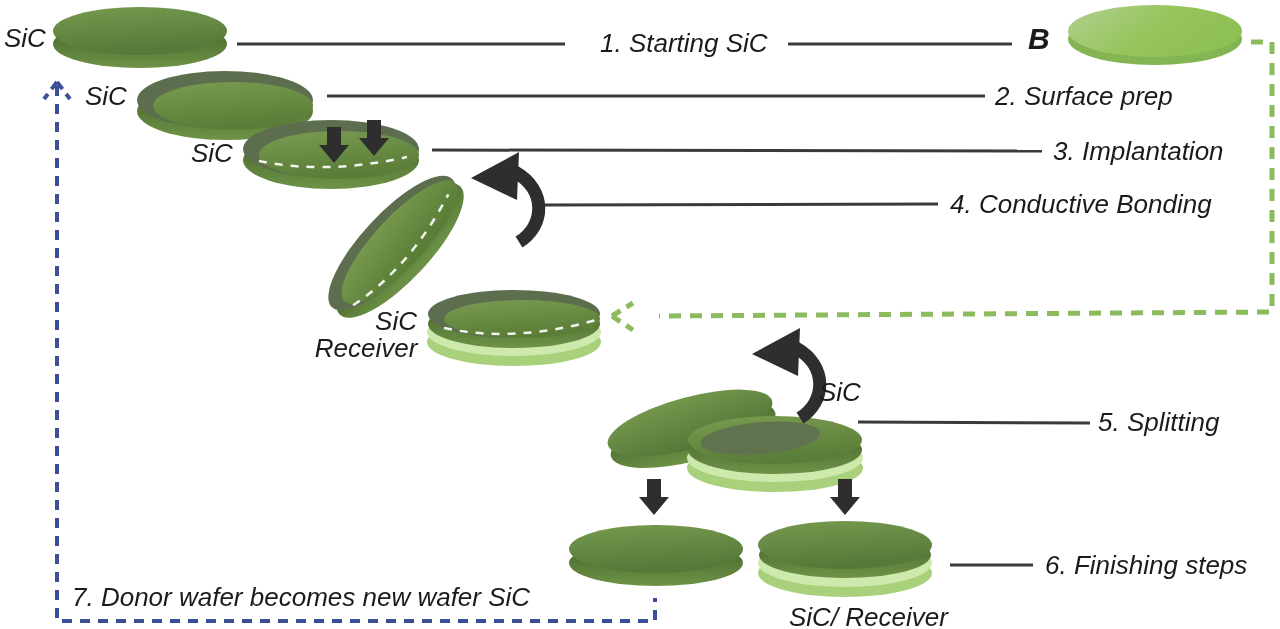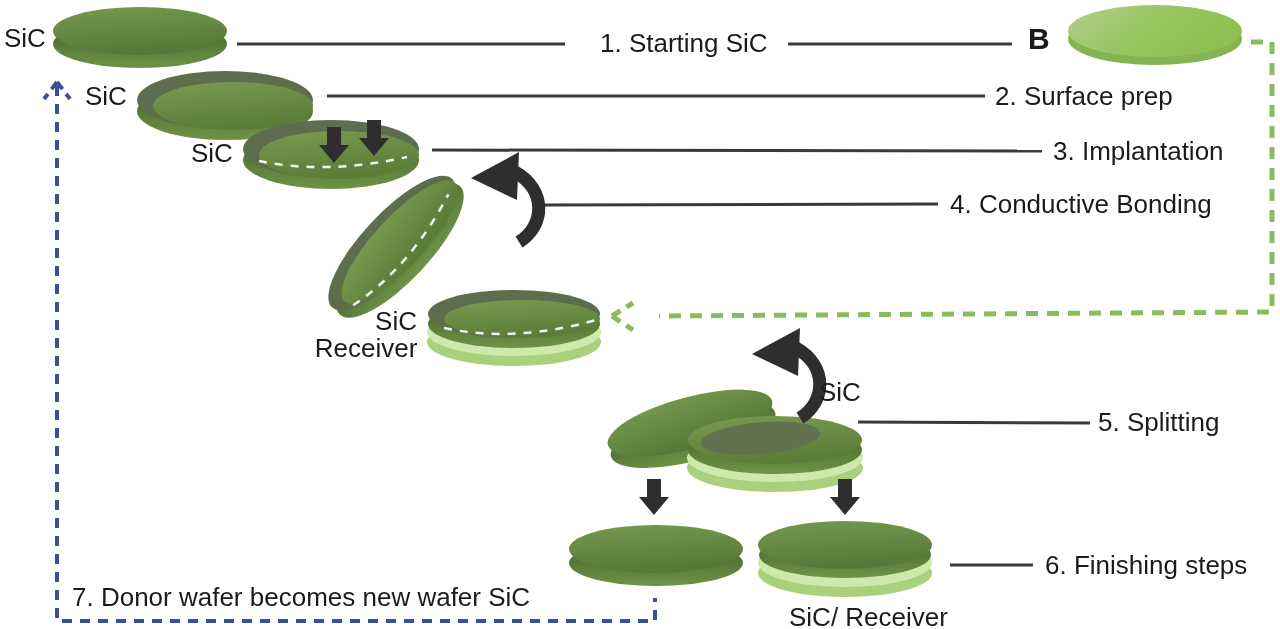--- a/index.html
+++ b/index.html
@@ -1,16 +1,16 @@
 <!DOCTYPE html>
 <html><head>
 <meta charset="utf-8">
 <style>
   html,body{margin:0;padding:0;background:#ffffff;}
-  .stage{position:relative;width:1280px;height:629px;background:#fca5a5;overflow:hidden;}
+  .stage{position:relative;width:1280px;height:629px;background:#fca5a5;overflow:hidden;font-style:italic;}
   svg{display:block;}
   .lbl{font-family:"Liberation Sans", sans-serif;font-weight:400;fill:#1b1b1b;}
   .lbl-b{font-family:"Liberation Sans", sans-serif;font-weight:700;fill:#1b1b1b;}
 </style>
 </head>
 <body>
 
 <div class="stage">
 <svg width="1280" height="629" viewBox="0 0 1280 629">
   <defs>

